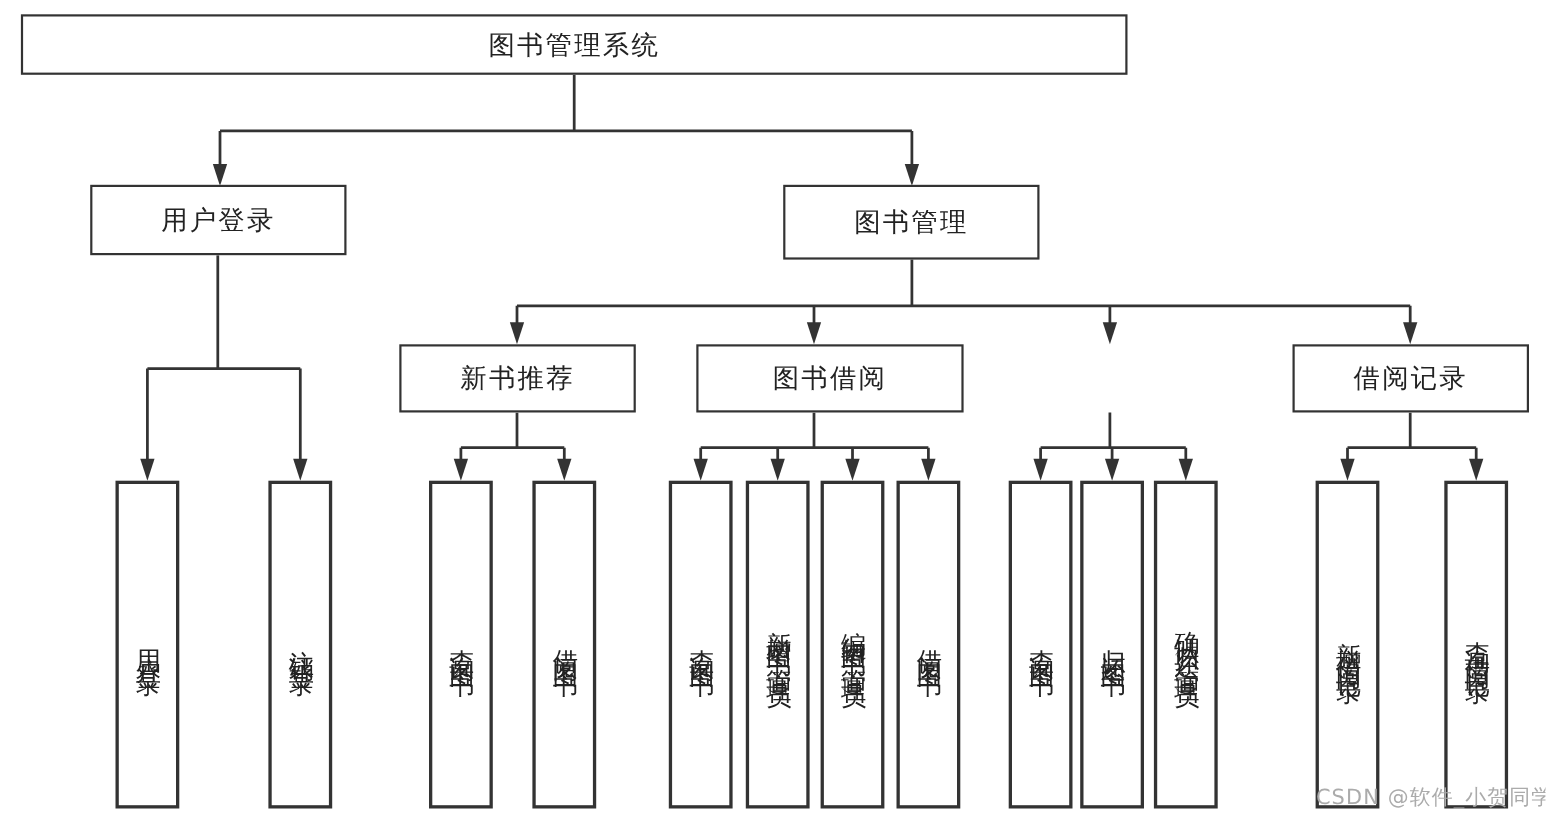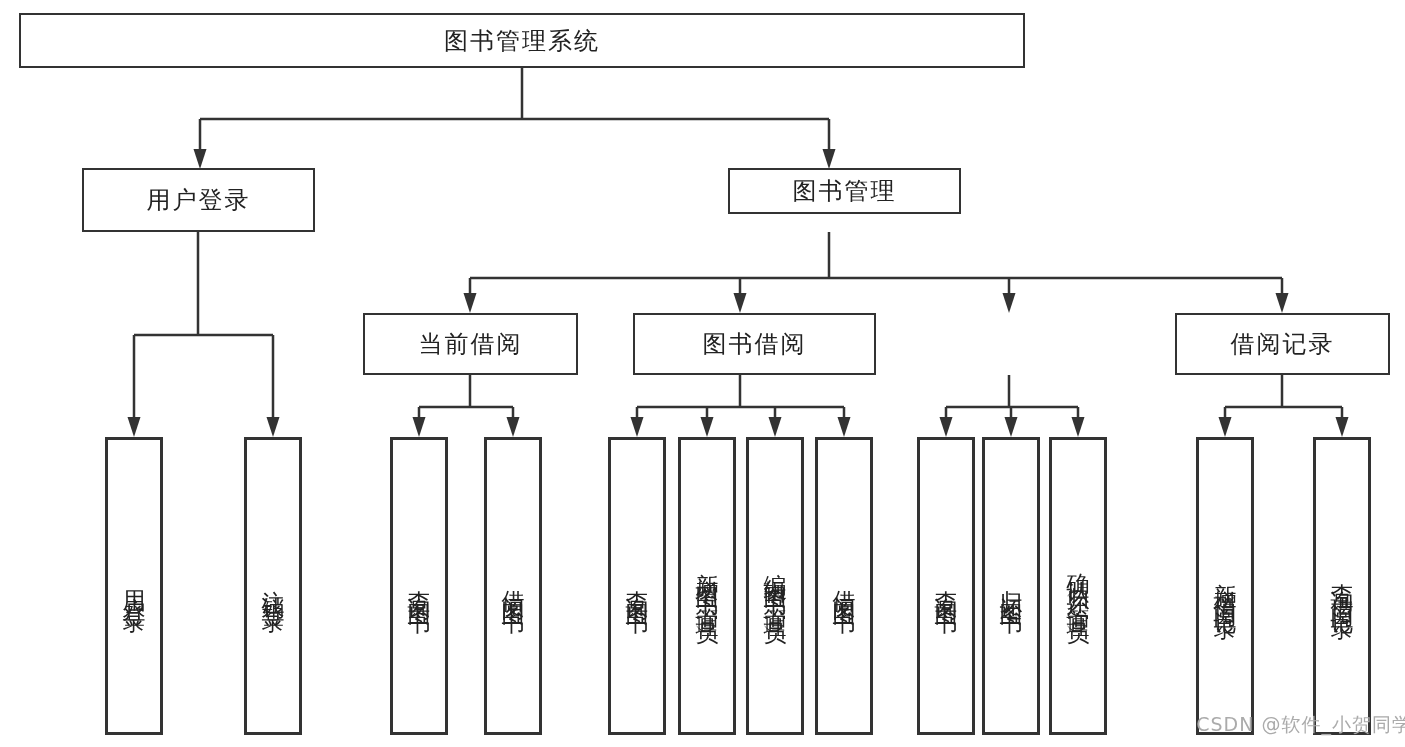--- a/index.html
+++ b/index.html
@@ -105,26 +105,26 @@
     </g>
   </svg>
 
   <div class="node" style="left:19px; top:13px; width:1006px; height:55px">
     <span class="lbl">图书管理系统</span>
   </div>
 
   <div class="node" style="left:82px; top:168px; width:233px; height:64px">
     <span class="lbl">用户登录</span>
   </div>
-  <div class="node" style="left:728px; top:168px; width:233px; height:46px">
+  <div class="node" style="left:712px; top:168px; width:233px; height:68px">
     <span class="lbl">图书管理</span>
   </div>
 
   <div class="node" style="left:363px; top:313px; width:215px; height:62px">
-    <span class="lbl">当前借阅</span>
+    <span class="lbl">新书推荐</span>
   </div>
   <div class="node" style="left:633px; top:313px; width:243px; height:62px">
     <span class="lbl">图书借阅</span>
   </div>
   <div class="node" style="left:1175px; top:313px; width:215px; height:62px">
     <span class="lbl">借阅记录</span>
   </div>
 
   <div class="node leaf" style="left:105px; top:437px; width:58px; height:298px">
     <span class="vlbl">用户登录</span>

